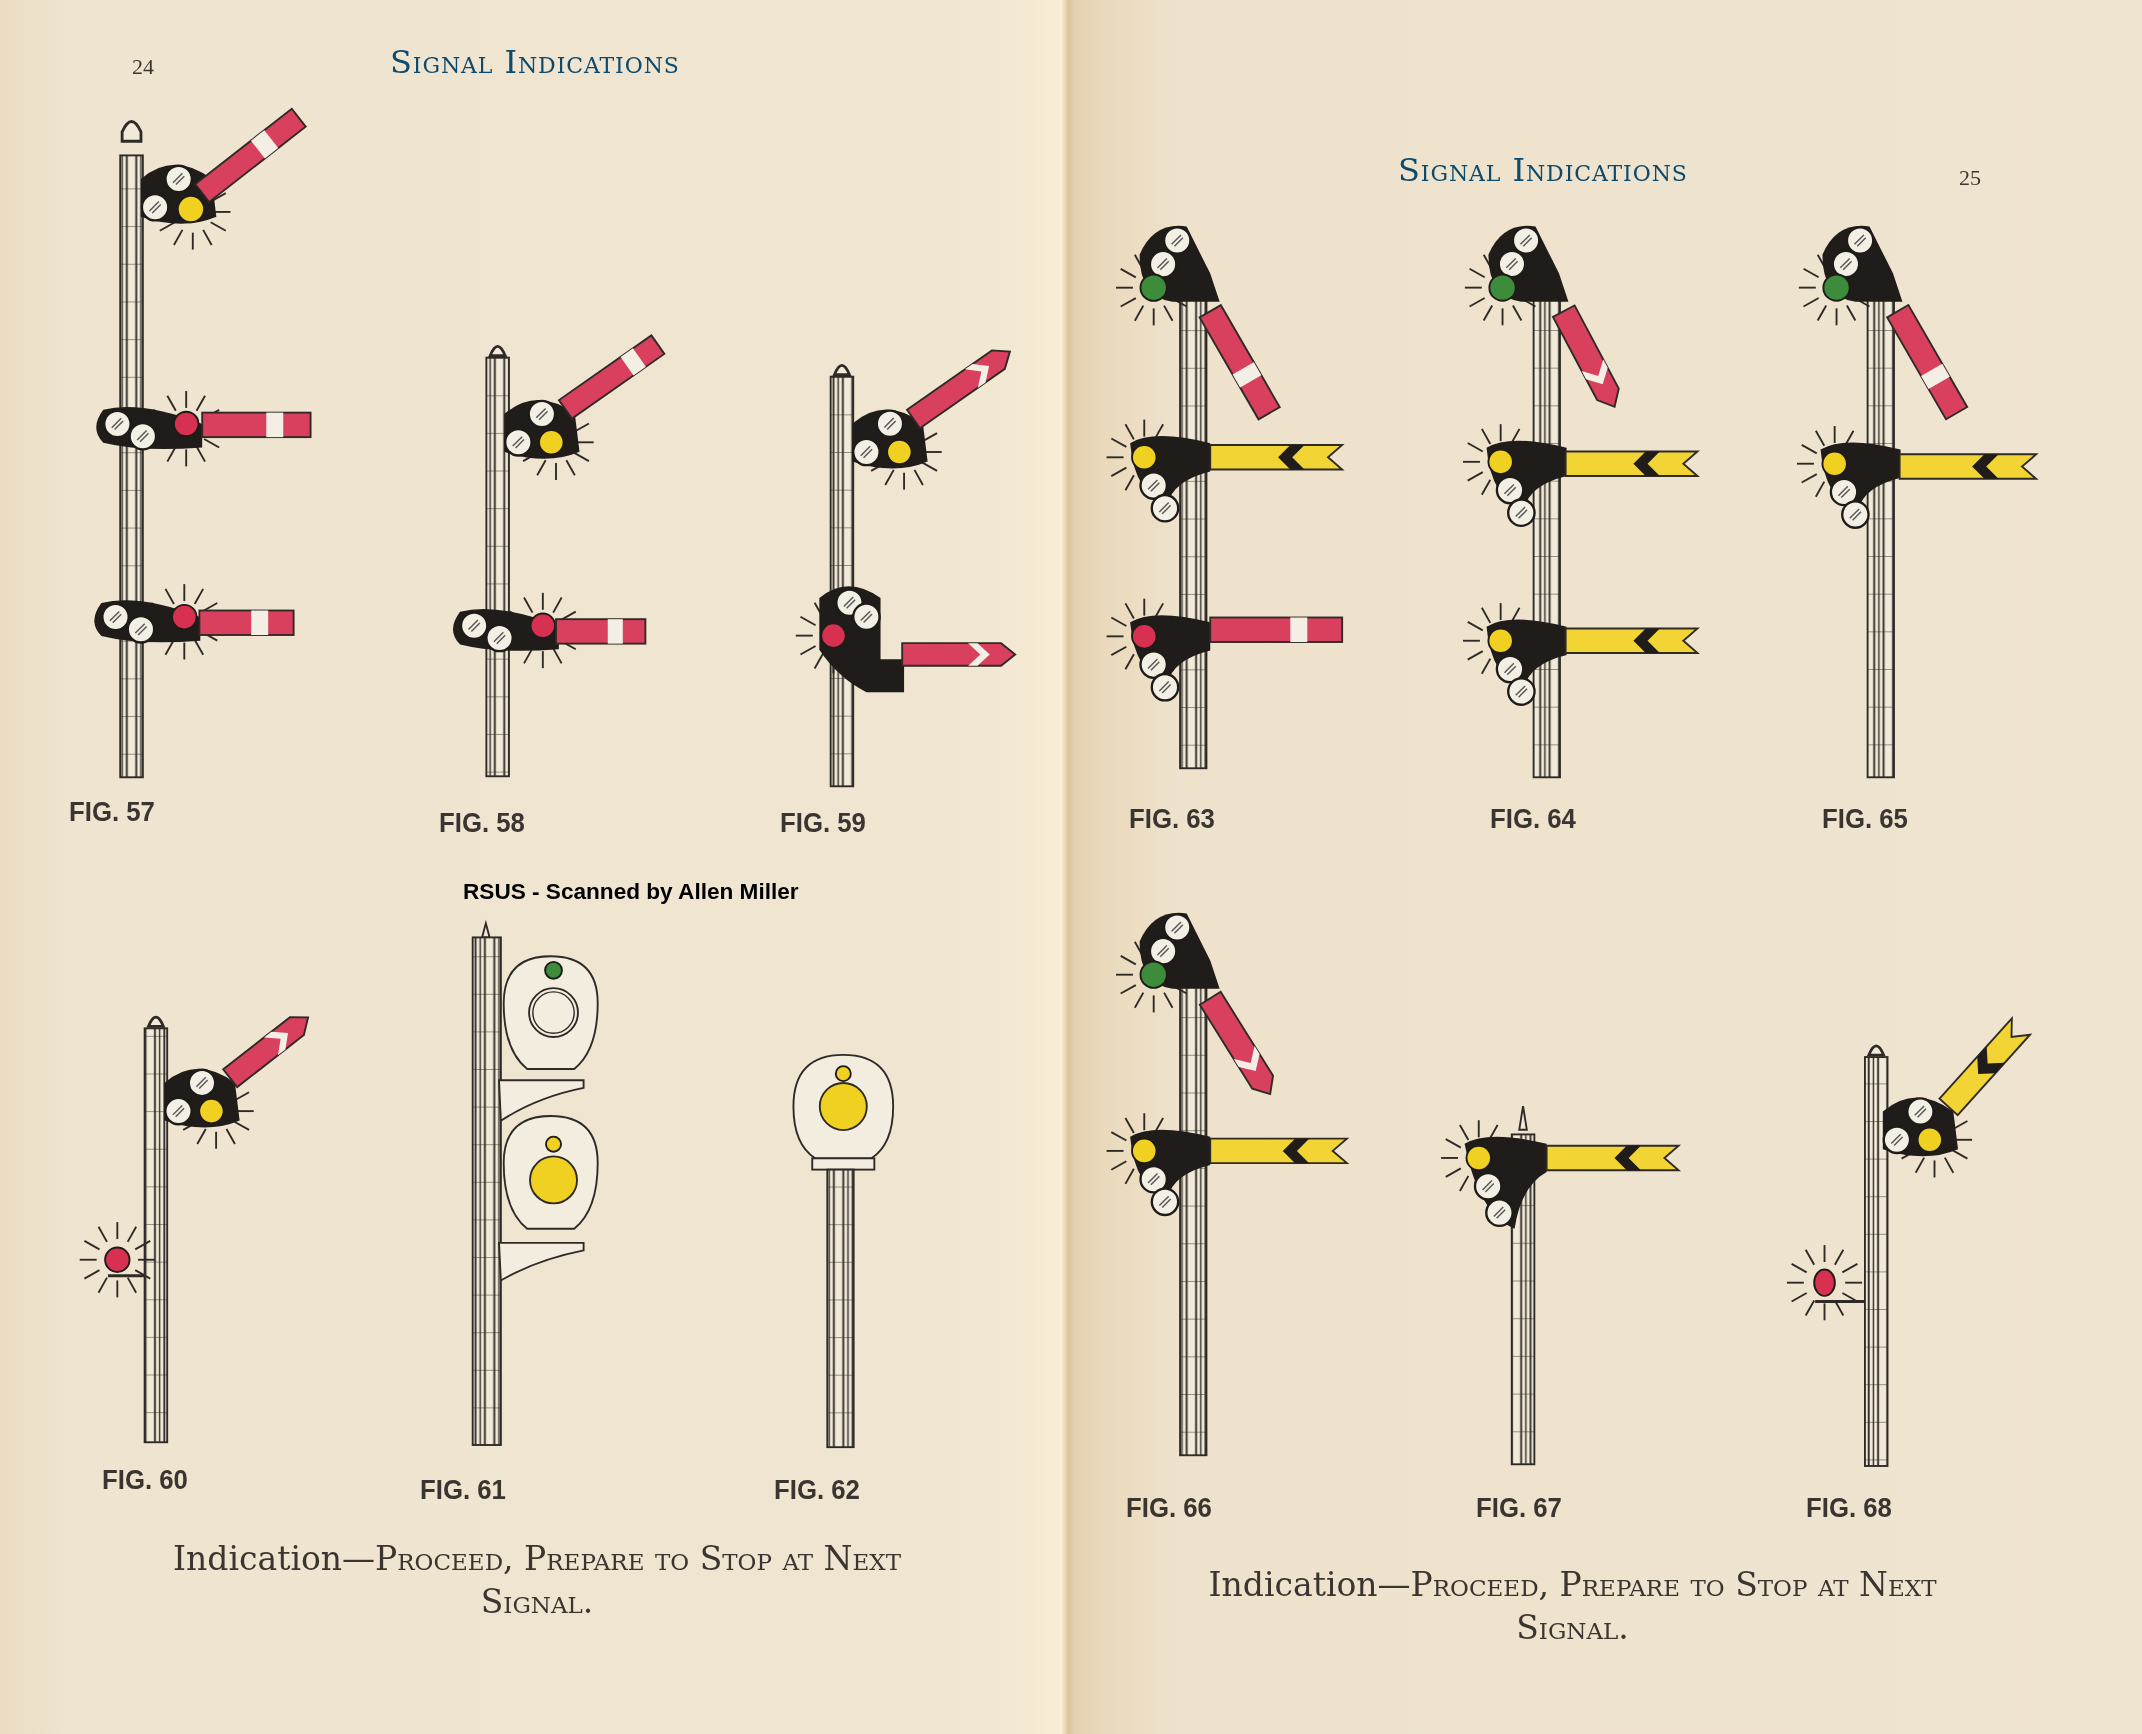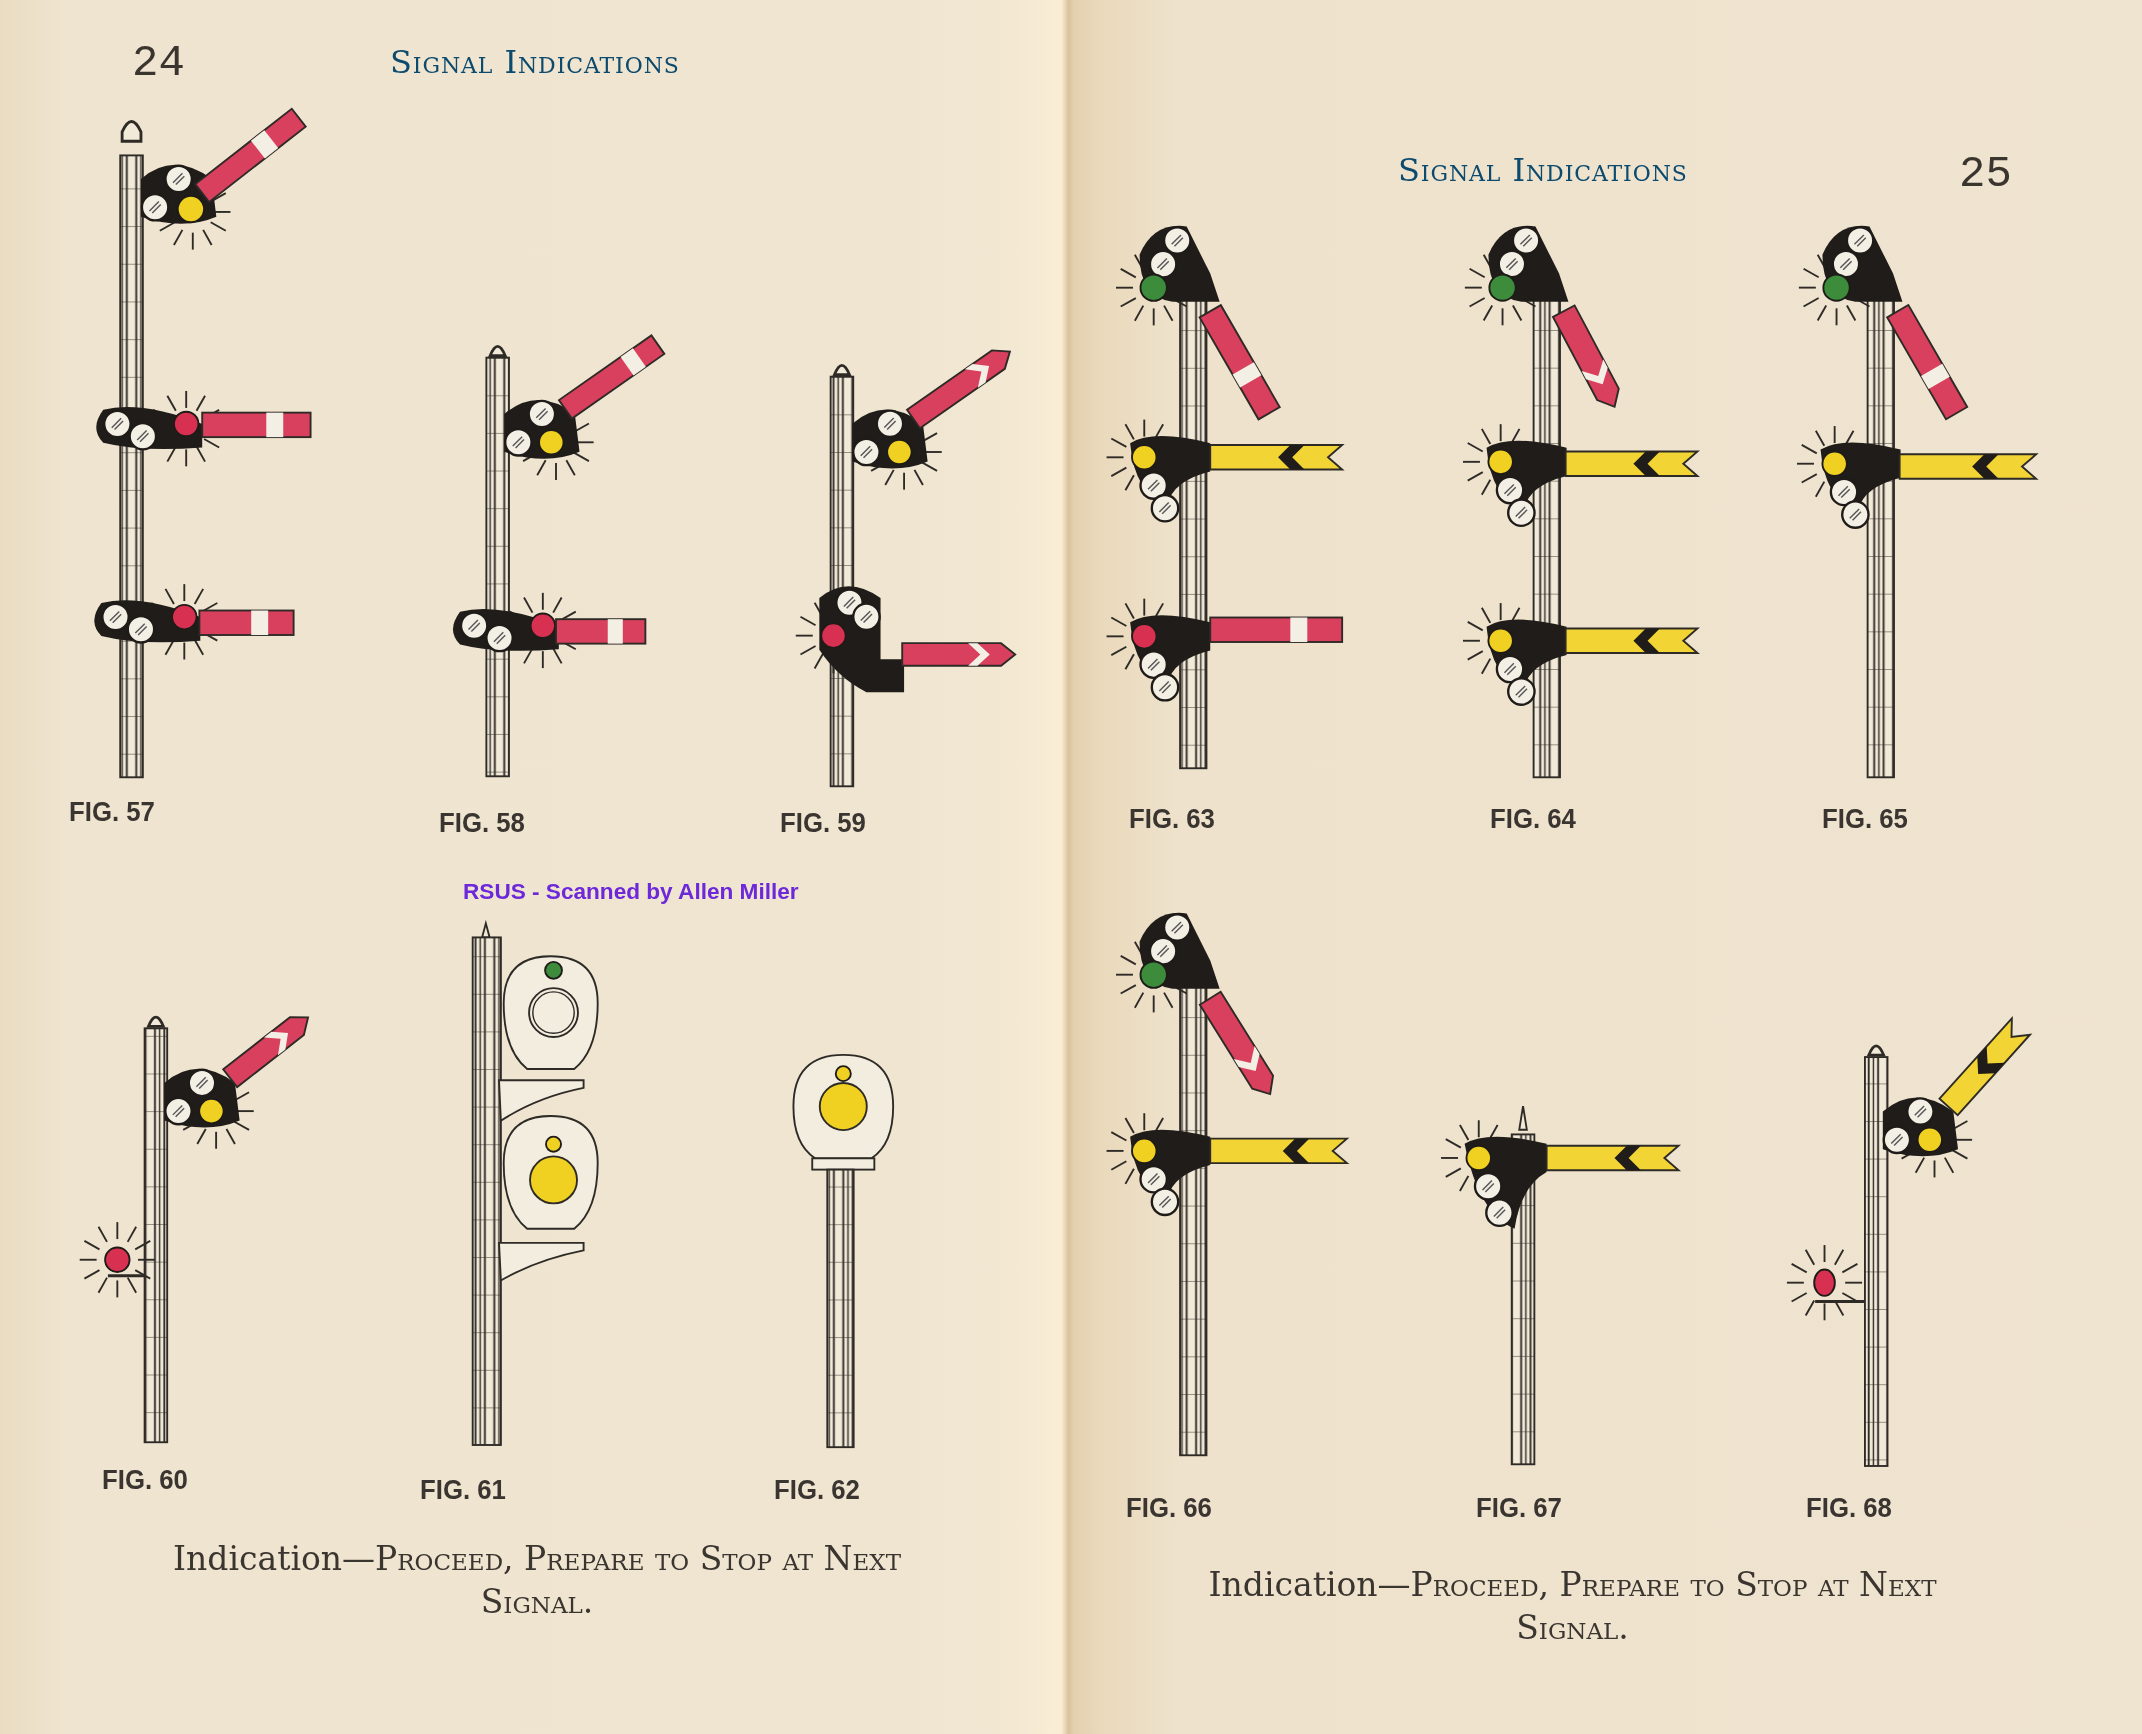--- a/index.html
+++ b/index.html
@@ -1,26 +1,26 @@
 <!DOCTYPE html>
 <html style="font-size:15px"><head>
 <meta charset="utf-8">
 <style>
   html, body { margin:0; padding:0; }
   body { width:2142px; height:1734px; background:#c9b89a; position:relative; overflow:hidden; font-family:"DejaVu Serif", serif; }
   .page { position:absolute; top:0; height:1734px; background:#efe5d0; }
   .page.left { left:0; width:1069px; background:linear-gradient(90deg,#e9dcc2 0%,#efe4cf 6%,#efe5d1 85%,#f3e8d2 95%,#fbeed5 100%); }
   .page.right { left:1069px; width:1073px; background:linear-gradient(90deg,#e2cfae 0%,#ead9bb 3%,#eee2cc 10%,#efe4d0 100%); }
   .gutter { position:absolute; left:1062px; top:0; width:13px; height:1734px; background:linear-gradient(90deg,#f7e9cf,#d9c29c,#e6d3b2); }
-  .pnum { position:absolute; font-size:44px; color:#3b3530; font-family:Liberation Mono, monospace; }
+  .pnum { position:absolute; font-size:22px; color:#3b3530; font-family:Liberation Serif, serif;margin-top:16px; }
   .runhead { position:absolute; font-size:32px; color:#0c4a6e; letter-spacing:0.9px; font-variant:small-caps; font-family:"DejaVu Serif", serif; }
   .fig { position:absolute; font-family:"Liberation Sans", sans-serif; font-weight:bold; font-size:28px; color:#3a3530; transform:scaleX(0.92); transform-origin:left; }
   .caption { position:absolute; text-align:center; font-family:"DejaVu Serif", serif; color:#3b3530; font-size:33px; line-height:43px; }
   .caption .sc { font-variant:small-caps; }
-  .watermark { position:absolute; left:463px; top:879px; color:#6d28d9; font-family:"Liberation Sans", sans-serif; font-weight:bold; font-size:22.6px; }
+  .watermark { position:absolute; left:463px; top:879px; color:#000000; font-family:"Liberation Sans", sans-serif; font-weight:bold; font-size:22.6px; }
   svg.sig { position:absolute; overflow:visible; }
 </style>
 </head>
 <body>
 
 <div class="page left"></div>
 <div class="page right"></div>
 <div class="gutter"></div>
 
 <div class="pnum" style="left:132px;top:38px;">24</div>

